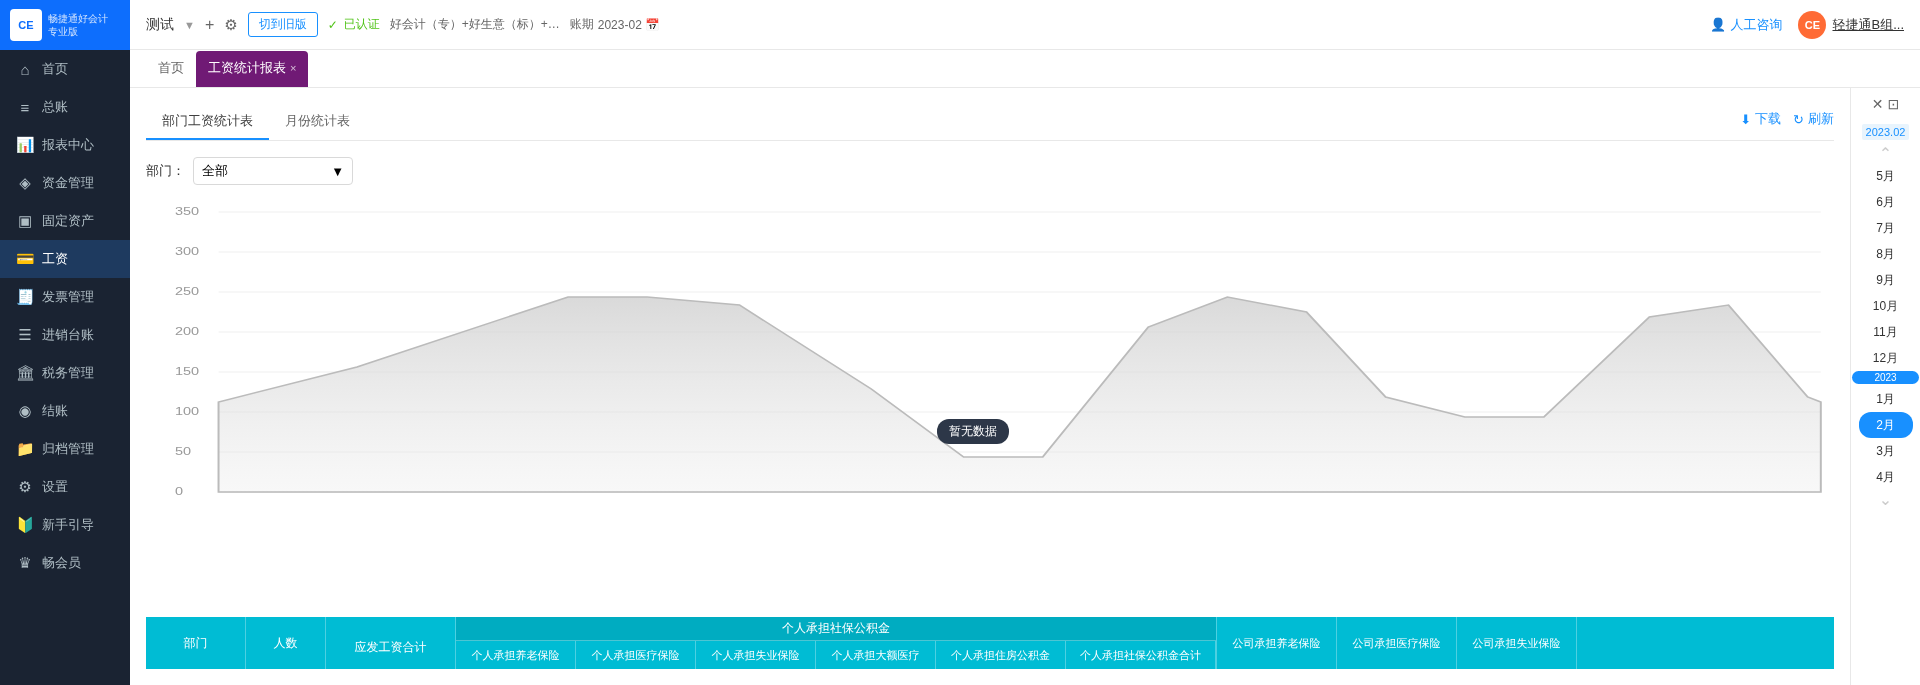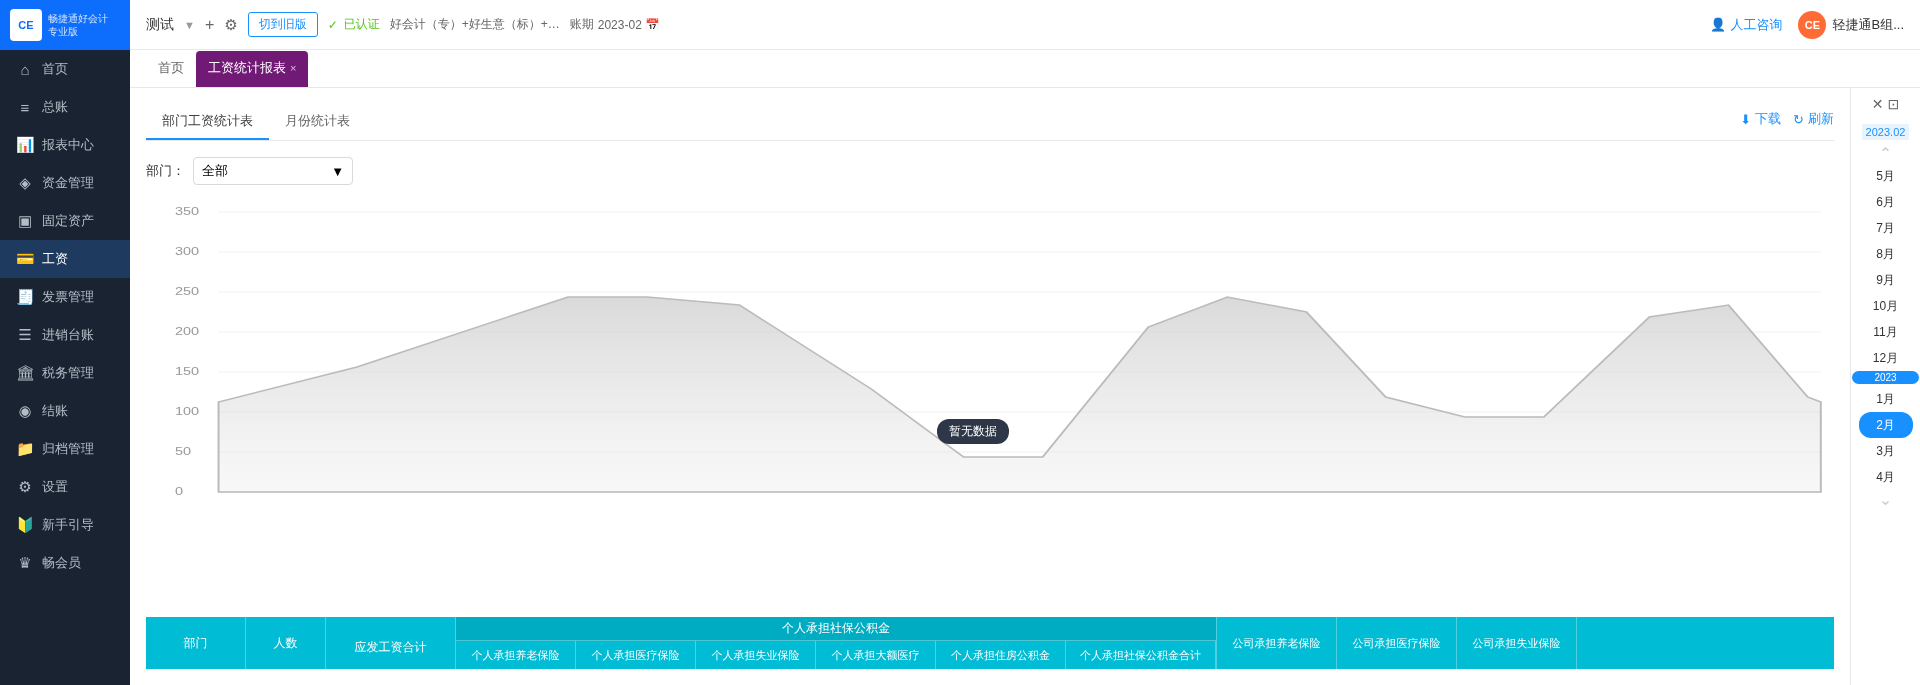--- a/index.html
+++ b/index.html
@@ -79,21 +79,21 @@
     .topbar-status {
       display: flex; align-items: center; gap: 6px;
       color: #52c41a; font-size: 12px;
     }
     .topbar-tags { color: #666; font-size: 12px; }
     .topbar-period { color: #666; font-size: 12px; display: flex; align-items: center; gap: 4px; }
     .topbar-right { margin-left: auto; display: flex; align-items: center; gap: 16px; }
     .topbar-consultant { color: #1890ff; font-size: 13px; cursor: pointer; display: flex; align-items: center; gap: 4px; }
     .topbar-user { display: flex; align-items: center; gap: 6px; cursor: pointer; }
     .topbar-avatar { width: 28px; height: 28px; border-radius: 50%; background: #ff6b35; display: flex; align-items: center; justify-content: center; color: white; font-size: 11px; font-weight: bold; }
-    .topbar-username { font-size: 13px; color: #333; }
+    .topbar-username { font-size: 13px; color: #333; text-decoration: underline; }
 
     
     .tabbar {
       background: white;
       padding: 0 16px;
       display: flex;
       align-items: center;
       border-bottom: 1px solid #e8e8e8;
       flex-shrink: 0;
       height: 38px;

